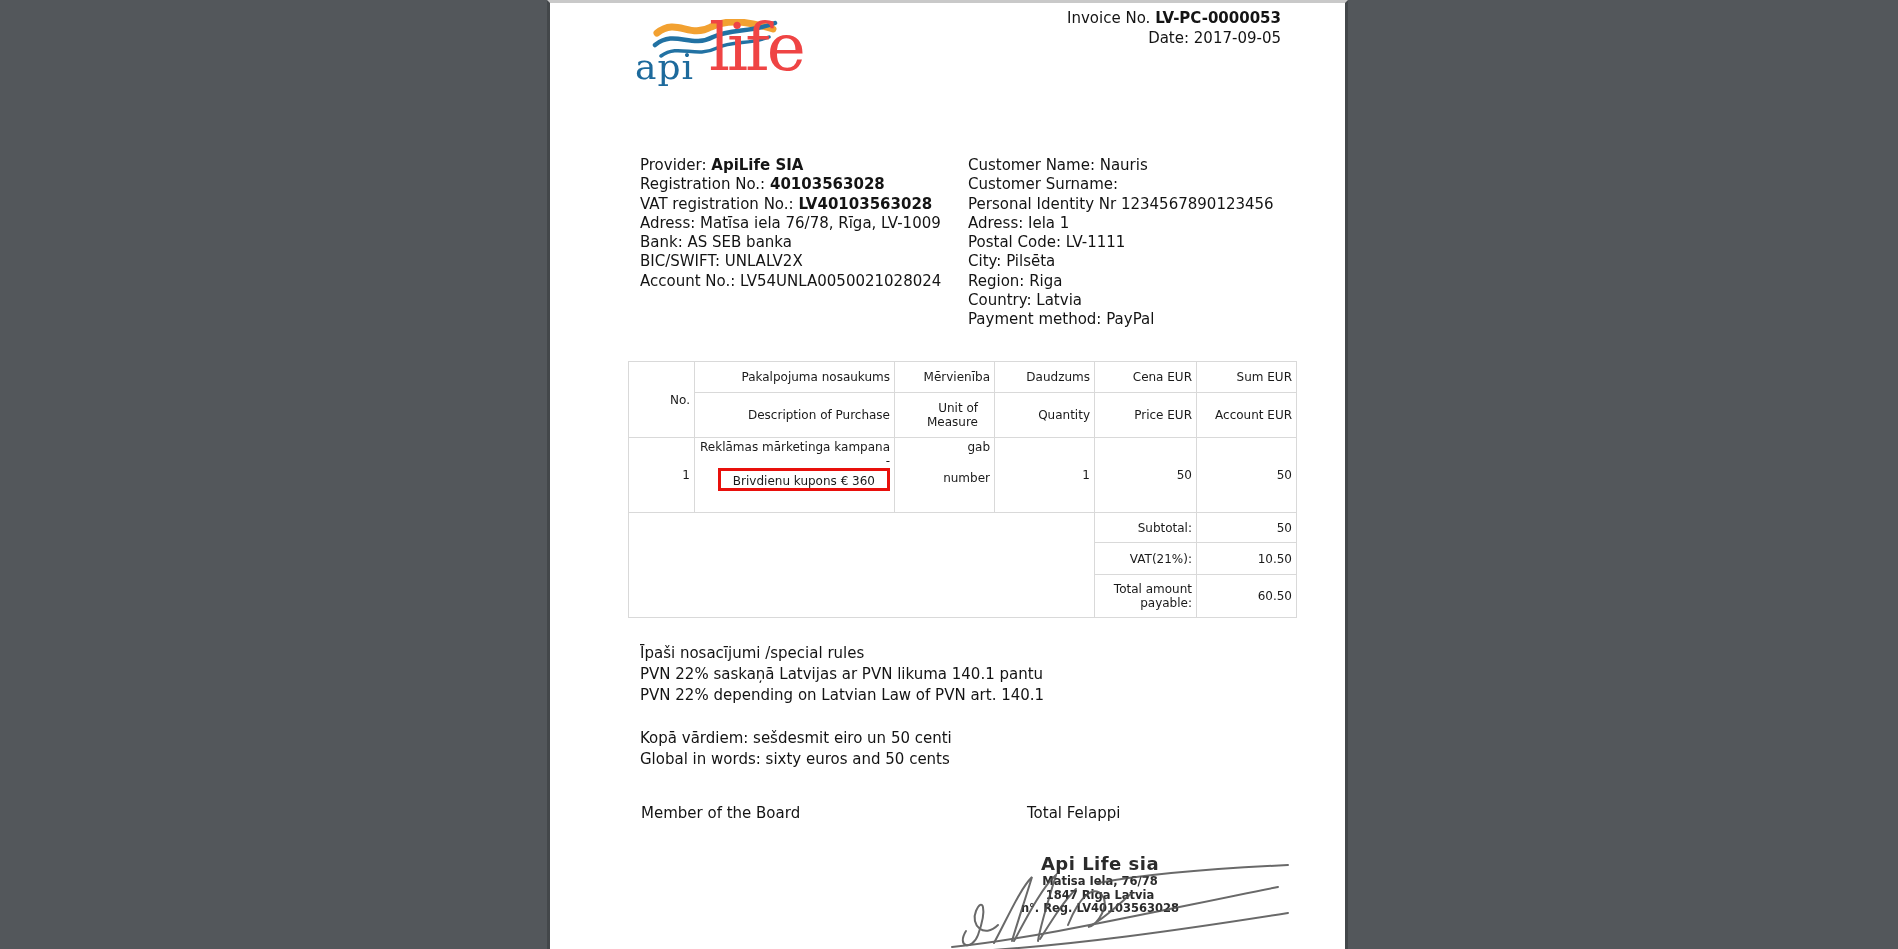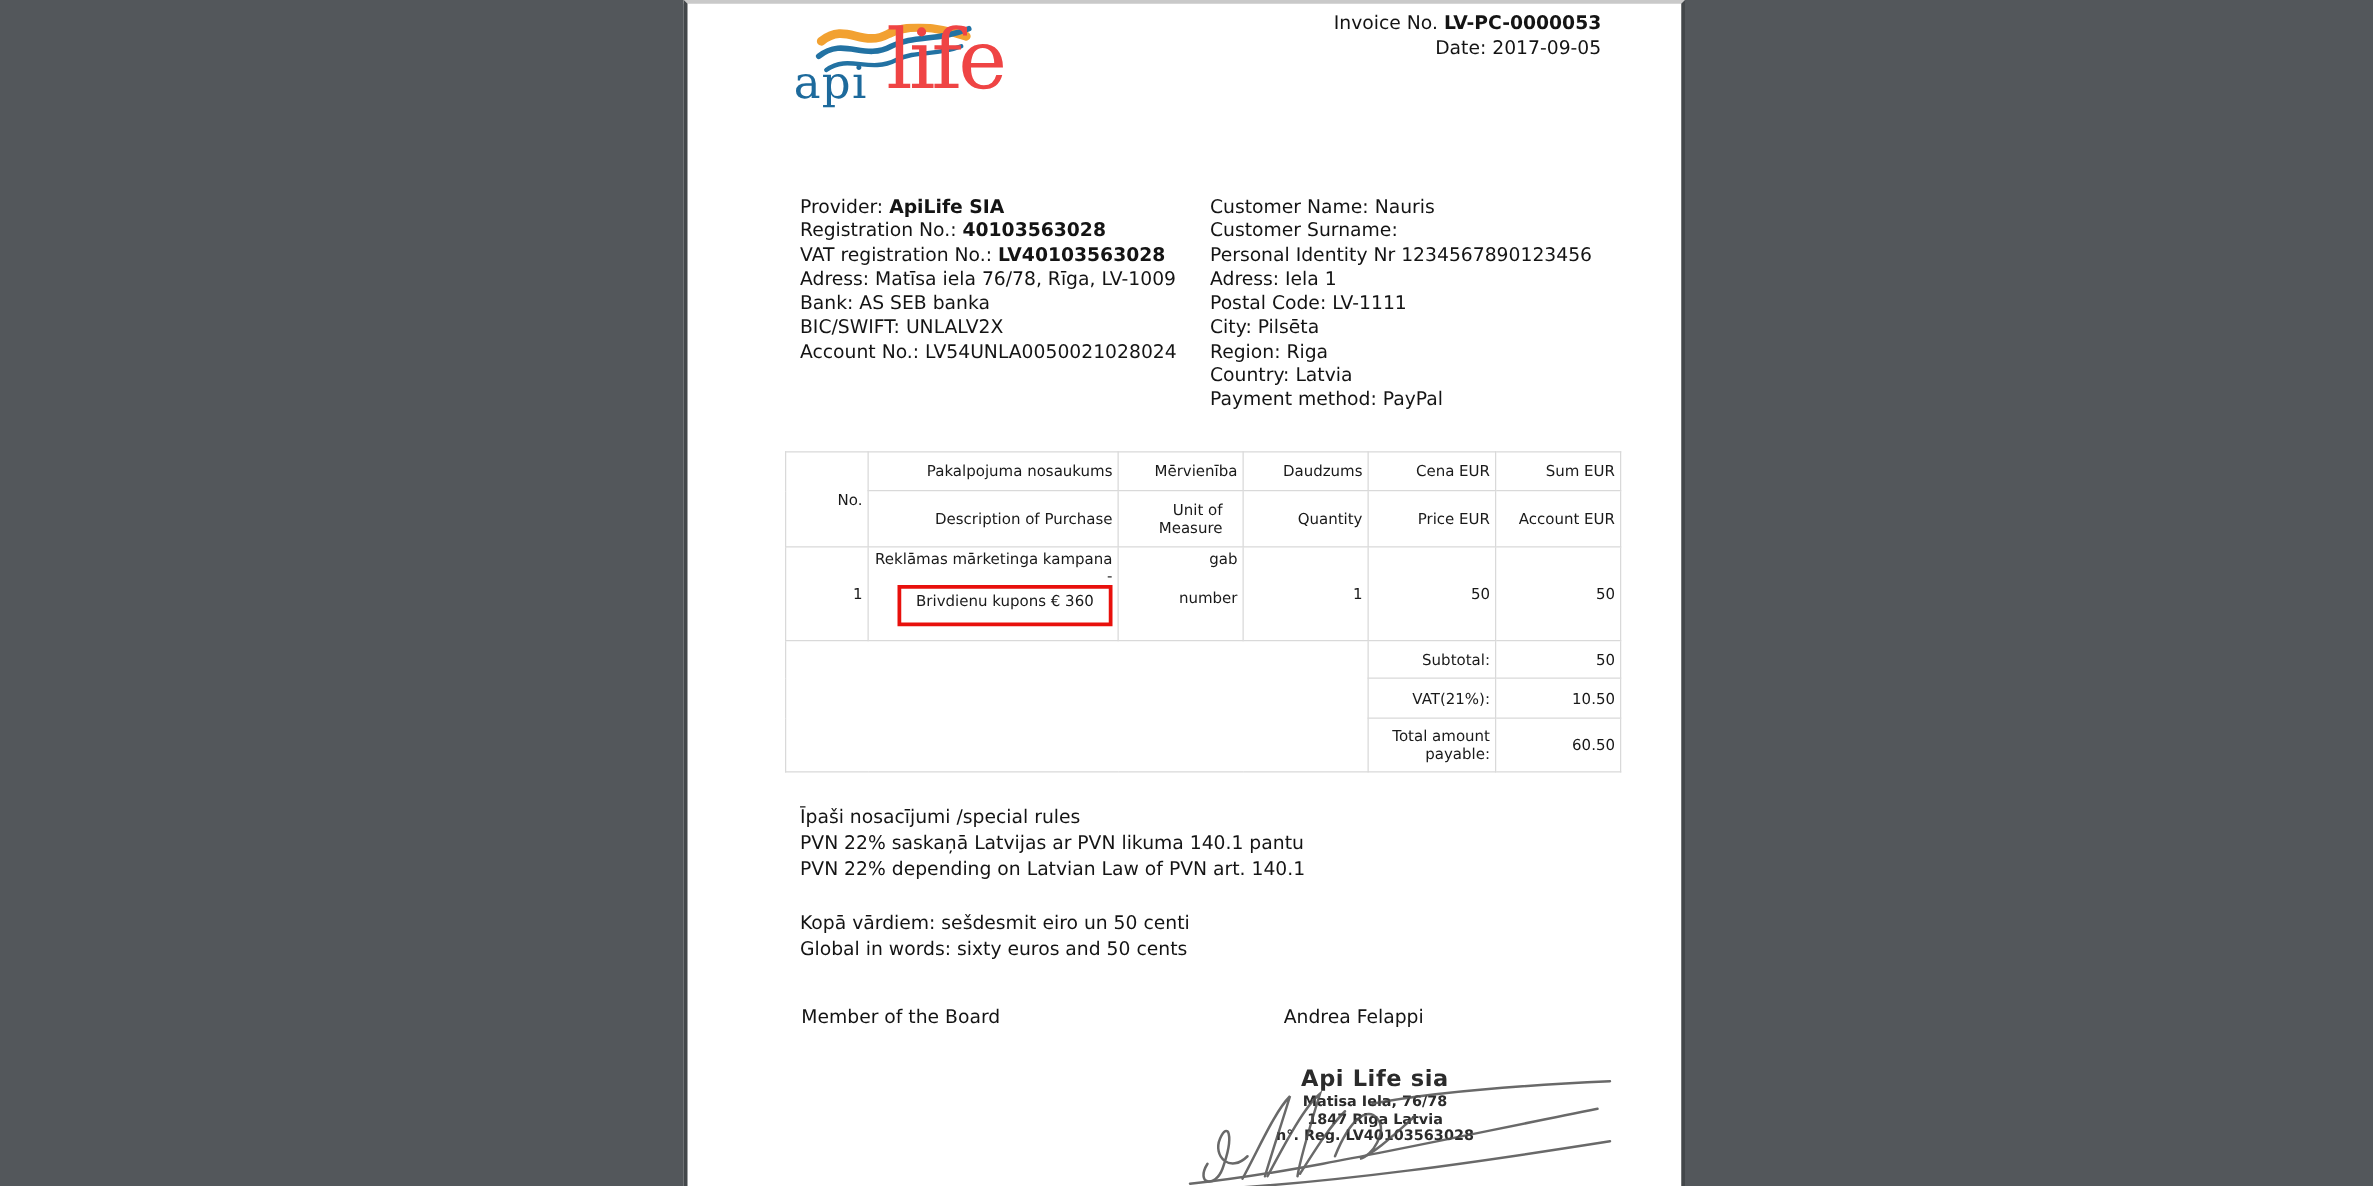--- a/index.html
+++ b/index.html
@@ -52,21 +52,21 @@
   }
   td.c-no{width:66px;} td.c-desc{width:200px;} td.c-unit{width:100px;}
   td.c-qty{width:100px;} td.c-price{width:102px;} td.c-sum{width:100px;}
   tr.hr1 td{height:31px;} tr.hr2 td{height:45px;}
   tr.body-row td{height:75px; vertical-align:top;}
   tr.body-row td.vmid{vertical-align:middle;}
   tr.t1 td{height:30px;} tr.t2 td{height:32px;} tr.t3 td{height:43px;}
   td.desc-cell{padding-top:8px;}
   .desc-line2-box{
     display:inline-block; border:3px solid #e8100c;
-    padding:3px 12px 10px; margin-top:0px;
+    padding:3px 12px 0; margin-top:0px;
   }
   td.unit-cell{padding-top:14px;}
   .unit-l2{margin-top:17px;}
   td.empty-span{ border:none; border-left:1px solid #d9d9d9; }
   td.total-label{ text-align:right; padding-right:8px; line-height:13px; }
   
   .notes { position:absolute; left:90px; top:640px; font-size:15px; line-height:21px; }
   .notes .spacer { height:22px; }
   
   .sig-label-left  { position:absolute; left:91px;  top:801px; font-size:15px; }
@@ -171,21 +171,21 @@
   <div class="notes">
     <div>Īpaši nosacījumi /special rules</div>
     <div>PVN 22% saskaņā Latvijas ar PVN likuma 140.1 pantu</div>
     <div>PVN 22% depending on Latvian Law of PVN art. 140.1</div>
     <div class="spacer"></div>
     <div>Kopā vārdiem: sešdesmit eiro un 50 centi</div>
     <div>Global in words: sixty euros and 50 cents</div>
   </div>
 
   <div class="sig-label-left">Member of the Board</div>
-  <div class="sig-label-right">Andrea Felappi</div>
+  <div class="sig-label-right">Total Felappi</div>
 
   <div class="stamp">
     <div class="stamp-company">Api Life sia</div>
     <div class="stamp-line">Matisa Iela, 76/78</div>
     <div class="stamp-line">1847 Riga Latvia</div>
     <div class="stamp-line">n°. Reg. LV40103563028</div>
   </div>
 
   <svg class="signature-svg" viewBox="0 0 348 91">
     <g fill="none" stroke="#4f4f4f" stroke-width="2" stroke-linecap="round" opacity="0.85">

